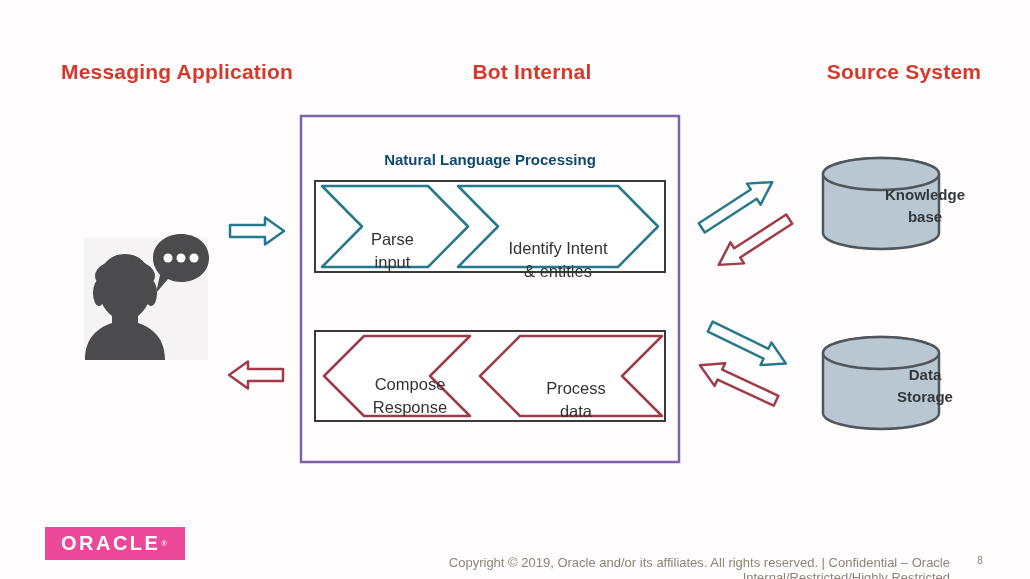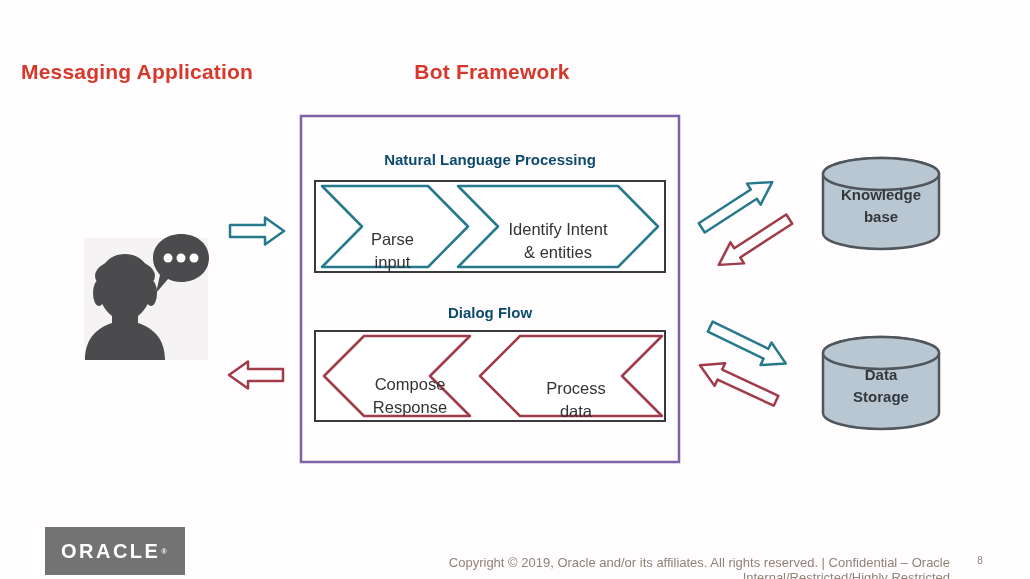--- a/index.html
+++ b/index.html
@@ -3,49 +3,49 @@
 <meta charset="utf-8">
 <style>
   html,body{margin:0;padding:0;background:#e8e8e8;}
   .slide{
     position:relative;width:1030px;height:579px;background:#fffdfe;
     font-family:"Liberation Sans",sans-serif;overflow:hidden;
   }
   .diagram{position:absolute;left:0;top:0;}
   .heading{
     position:absolute;top:60px;height:30px;text-align:center;
-    font-size:21px;font-weight:bold;color:#d6392c;letter-spacing:.2px;
+    font-size:21px;font-weight:bold;color:#d6392c;letter-spacing:.2px;margin-left:40px;
   }
   .h-left{left:17px;width:240px;}
   .h-center{left:372px;width:240px;}
   .h-right{left:744px;width:240px;}
   .section-title{
     position:absolute;left:315px;width:350px;text-align:center;
     font-size:15px;font-weight:bold;color:#0c4a6e;
   }
   .nlp-title{top:151px;}
   .dialog-title{top:304px;}
   .chev-label{
     position:absolute;display:flex;align-items:center;justify-content:center;
     text-align:center;font-size:16.5px;line-height:23px;color:#333335;
     white-space:pre-line;
     margin-top:24px;
   }
   .cyl-label{
     position:absolute;width:116px;text-align:center;font-size:15px;
-    font-weight:bold;color:#33383c;line-height:22px;white-space:pre-line;
+    font-weight:bold;color:#33383c;line-height:22px;white-space:pre-line;padding-left:44px;
   }
   .teal-shape{fill:#ffffff;stroke:#26798c;stroke-width:2.5;stroke-linejoin:round;}
   .maroon-shape{fill:#ffffff;stroke:#a03b49;stroke-width:2.5;stroke-linejoin:round;}
   .inner-box{fill:#ffffff;stroke:#3a3a3c;stroke-width:2;}
   .purple-box{fill:none;stroke:#7d62a8;stroke-width:2.5;}
   .cyl{fill:#b9c7d2;stroke:#50565c;stroke-width:2.5;}
   .logo-box{
-    position:absolute;left:45px;top:527px;width:140px;height:48px;
-    background:#737373;display:flex;align-items:center;justify-content:center;
+    position:absolute;left:45px;top:527px;width:140px;height:33px;
+    background:#ec4899;display:flex;align-items:center;justify-content:center;
     color:#ffffff;font-size:20px;font-weight:bold;letter-spacing:2.5px;
   }
   .logo-box sup{font-size:7px;margin-left:1px;}
   .copyright{
     position:absolute;left:430px;top:555px;width:520px;text-align:right;
     font-size:13px;color:#8e8377;
   }
   .page-num{
     position:absolute;left:965px;top:555px;width:30px;text-align:center;
     font-size:10px;color:#8e8377;
@@ -104,28 +104,28 @@
       <ellipse class="cyl" cx="881" cy="174" rx="58" ry="16"></ellipse>
     </g>
 
     <g>
       <path class="cyl" d="M 823,353 A 58,16 0 0 1 939,353 L 939,413 A 58,16 0 0 1 823,413 Z"></path>
       <ellipse class="cyl" cx="881" cy="353" rx="58" ry="16"></ellipse>
     </g>
   </svg>
 
   <div class="heading h-left">Messaging Application</div>
-  <div class="heading h-center">Bot Framework</div>
+  <div class="heading h-center">Bot Internal</div>
+  <div class="heading h-right">Source System</div>
 
   <div class="section-title nlp-title">Natural Language Processing</div>
-  <div class="section-title dialog-title">Dialog Flow</div>
 
   <div class="chev-label" style="left:330px;top:186px;width:125px;height:81px;">Parse
 input</div>
-  <div class="chev-label" style="left:478px;top:182px;width:160px;height:69px;">Identify Intent
+  <div class="chev-label" style="left:478px;top:201px;width:160px;height:69px;">Identify Intent
 &amp; entities</div>
   <div class="chev-label" style="left:345px;top:336px;width:130px;height:71px;">Compose
 Response</div>
   <div class="chev-label" style="left:506px;top:336px;width:140px;height:80px;">Process
 data</div>
 
   <div class="cyl-label" style="left:823px;top:184px;">Knowledge
 base</div>
   <div class="cyl-label" style="left:823px;top:364px;">Data
 Storage</div>

